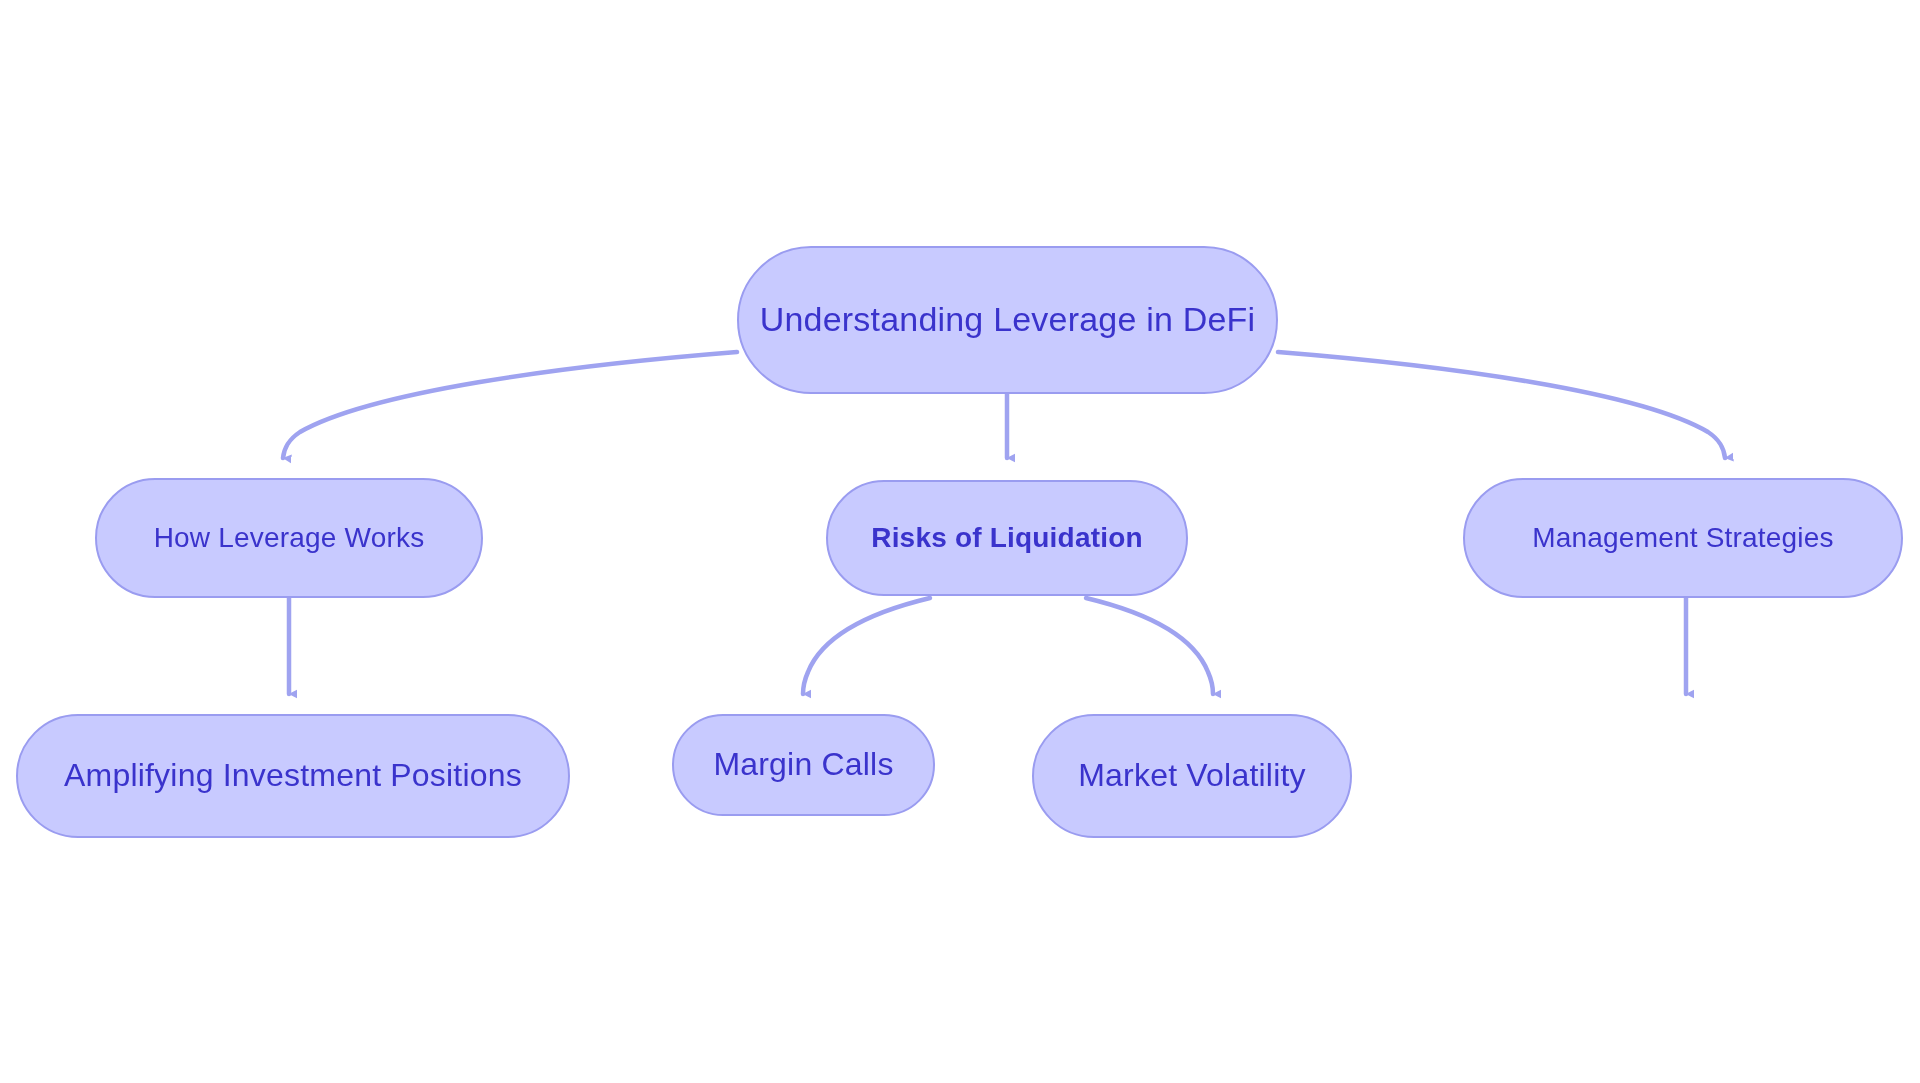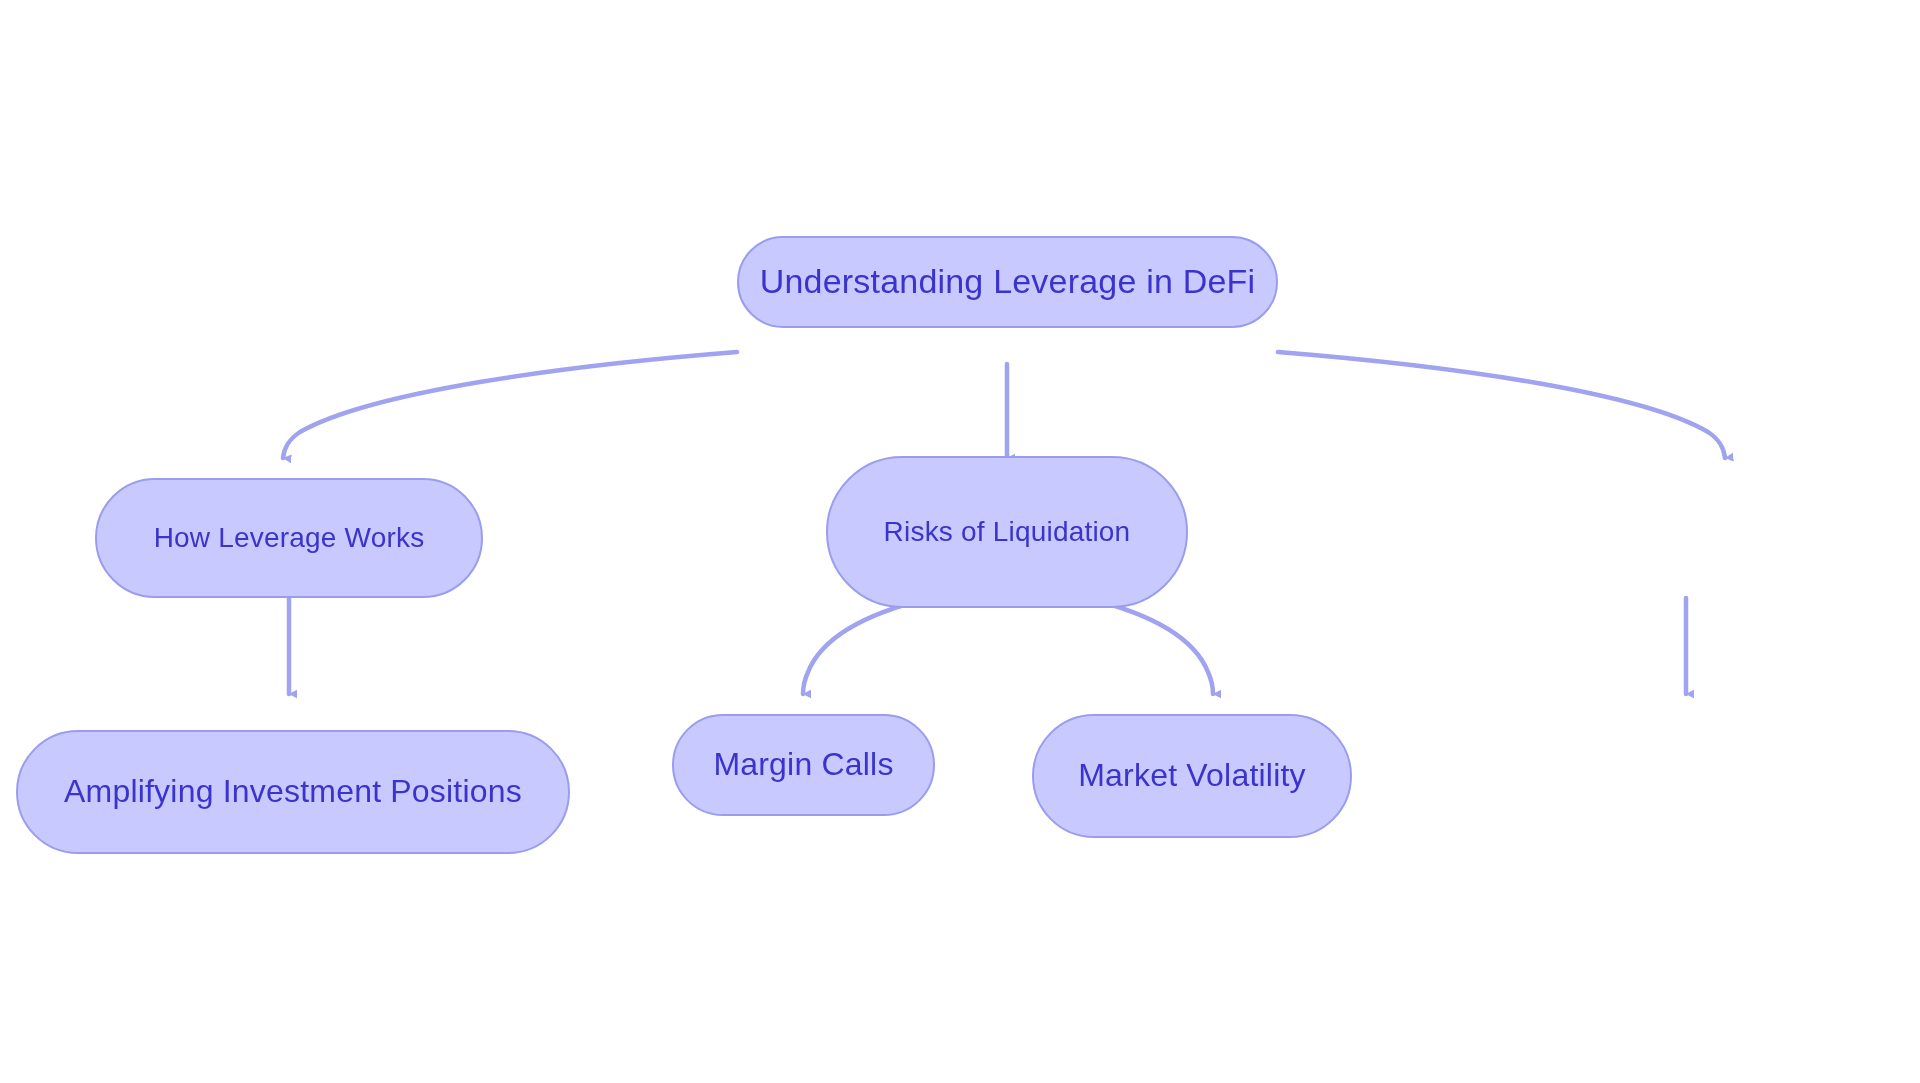--- a/index.html
+++ b/index.html
@@ -72,34 +72,37 @@
       <path d="M 289 598 L 289 694" marker-end="url(#arrowhead)"></path>
 
       <path d="M 930 598 C 880 610, 824 632, 808 672 C 804 681, 803 688, 803 694" marker-end="url(#arrowhead)"></path>
 
       <path d="M 1086 598 C 1136 610, 1192 632, 1208 672 C 1212 681, 1213 688, 1213 694" marker-end="url(#arrowhead)"></path>
 
       <path d="M 1686 598 L 1686 694" marker-end="url(#arrowhead)"></path>
     </g>
   </svg>
 
-  <div class="node lvl-root" style="left:737px; top:236px; width:541px; height:92px;text-align:center;">
+  <div class="node lvl-root" style="left:737px; top:246px; width:541px; height:148px;text-align:center;">
     <span class="node-label">Understanding Leverage in DeFi</span>
   </div>
 
   <div class="node lvl-2" style="left:95px; top:478px; width:388px; height:120px;">
     <span class="node-label">How Leverage Works</span>
   </div>
 
-  <div class="node lvl-2" style="left:826px; top:456px; width:362px; height:152px;">
+  <div class="node lvl-2" style="left:826px; top:480px; width:362px; height:116px;font-weight:bold;">
     <span class="node-label">Risks of Liquidation</span>
   </div>
 
+  <div class="node lvl-2" style="left:1463px; top:478px; width:440px; height:120px;">
+    <span class="node-label">Management Strategies</span>
+  </div>
 
-  <div class="node lvl-3" style="left:16px; top:714px; width:554px; height:124px;margin-top:16px;">
+  <div class="node lvl-3" style="left:16px; top:714px; width:554px; height:124px;">
     <span class="node-label">Amplifying Investment Positions</span>
   </div>
 
   <div class="node lvl-3" style="left:672px; top:714px; width:263px; height:102px;">
     <span class="node-label">Margin Calls</span>
   </div>
 
   <div class="node lvl-3" style="left:1032px; top:714px; width:320px; height:124px;">
     <span class="node-label">Market Volatility</span>
   </div>

